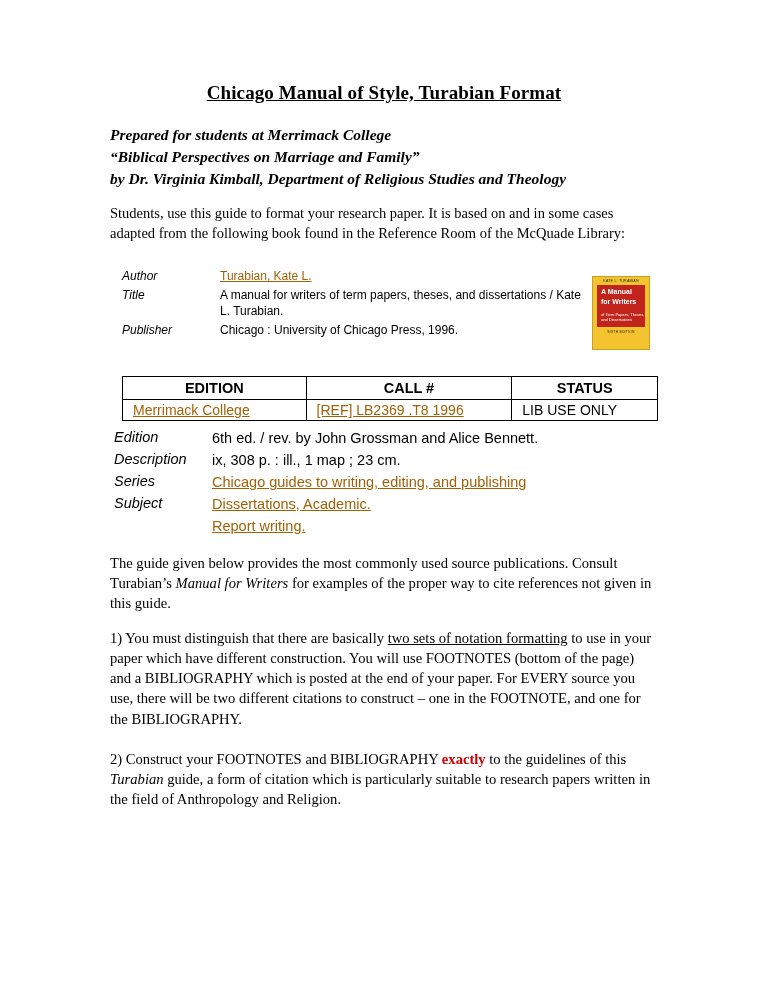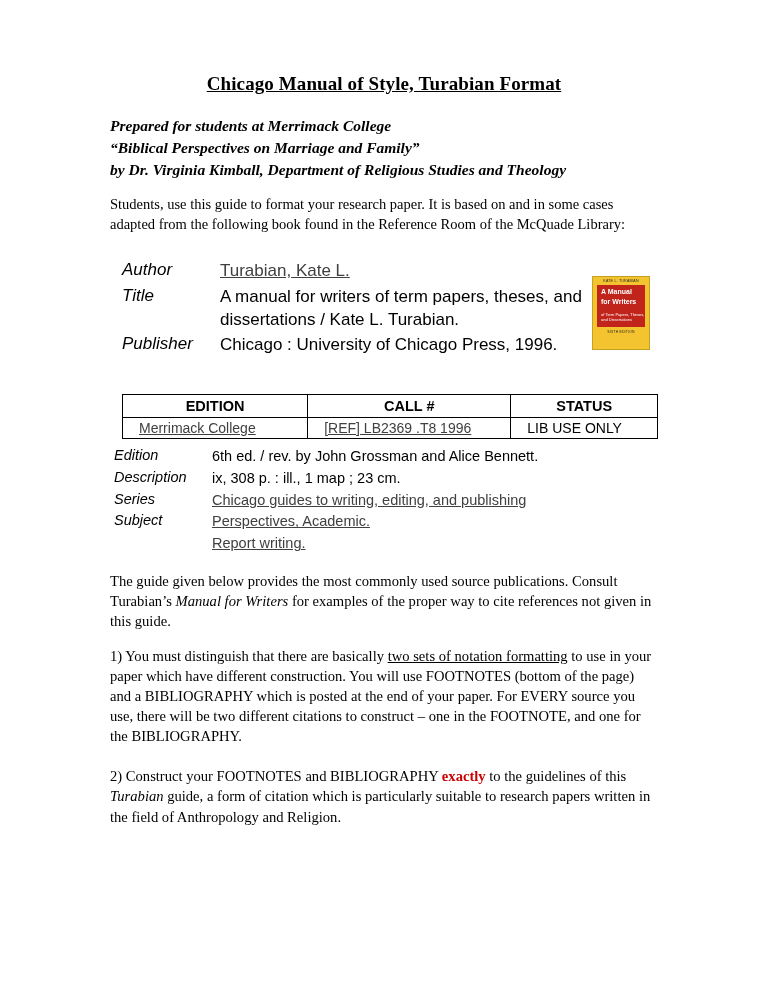--- a/index.html
+++ b/index.html
@@ -18,21 +18,21 @@
   .page {
     position: relative;
     width: 768px;
     height: 994px;
     padding: 0;
     box-sizing: border-box;
   }
   .content {
     position: absolute;
     left: 110px;
-    top: 73px;
+    top: 82px;
     width: 548px;
   }
   .doc-title {
     text-align: center;
     font-size: 19px;
     font-weight: bold;
     text-decoration: underline;
     margin: 0 0 20px 0;
     letter-spacing: 0.1px;
   }
@@ -49,37 +49,37 @@
     margin-bottom: 26px;
   }
   .biblio-table {
     border-collapse: collapse;
     margin-left: 12px;
     width: 470px;
   }
   .biblio-table td {
     vertical-align: top;
     padding: 0 0 3px 0;
-    font-size: 17px;
+    font-size: 12px;
     margin-top: 6px;
   }
   .biblio-label {
     font-style: italic;
     width: 98px;
     font-size: 14.5px;
     font-family: "Liberation Sans", sans-serif;
     font-style: italic;
   }
   .biblio-value {
     font-family: "Liberation Sans", sans-serif;
     font-size: 14px;
     line-height: 1.33;
   }
   .link {
-    color: #404040;
+    color: #a16207;
     text-decoration: underline;
   }
   .bold {
     font-weight: normal;
   }
   .book-cover {
     position: absolute;
     left: 592px;
     top: 276px;
     width: 58px;
@@ -124,21 +124,21 @@
   }
   .loc-table {
     border-collapse: collapse;
     margin: 34px 0 0 12px;
     width: 536px;
     font-family: "Liberation Sans", sans-serif;
   }
   .loc-table th, .loc-table td {
     border: 1px solid #000;
     font-size: 14px;
-    padding: 2px 16px;
+    padding: 2px 10px;
     font-weight: normal;
   }
   .loc-table th {
     text-align: center;
     font-weight: bold;
     font-size: 14.5px;
     padding: 3px 6px;
   }
   .loc-table td.col1 { width: 182px; }
   .loc-table td.col2 { width: 212px; }
@@ -240,21 +240,21 @@
       </tr>
       <tr>
         <td class="det-label">Series</td>
         <td class="det-value">
           <span class="link">Chicago guides to writing, editing, and publishing</span>
         </td>
       </tr>
       <tr>
         <td class="det-label">Subject</td>
         <td class="det-value">
-          <span class="link">Perspectives, Academic.</span>
+          <span class="link">Dissertations, Academic.</span>
         </td>
       </tr>
       <tr>
         <td class="det-label"></td>
         <td class="det-value">
           <span class="link">Report writing.</span>
         </td>
       </tr>
     </tbody>
       </table>

